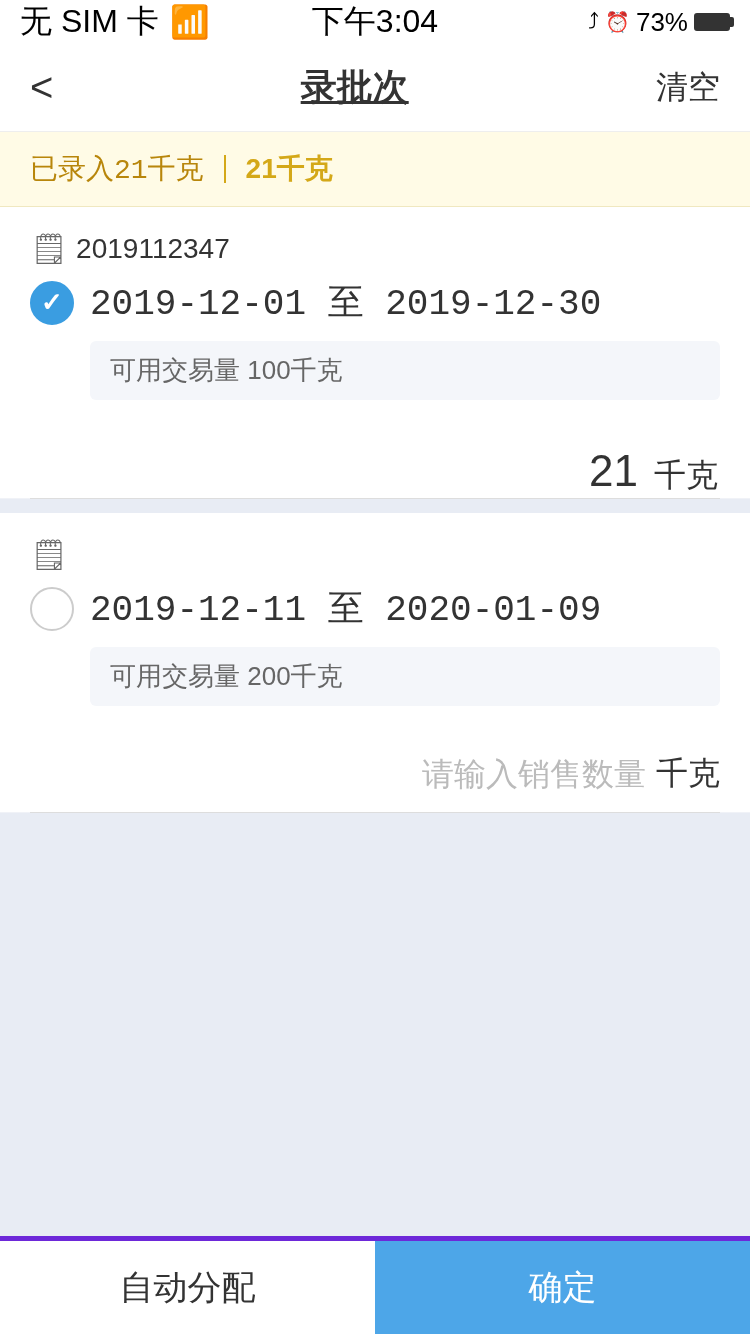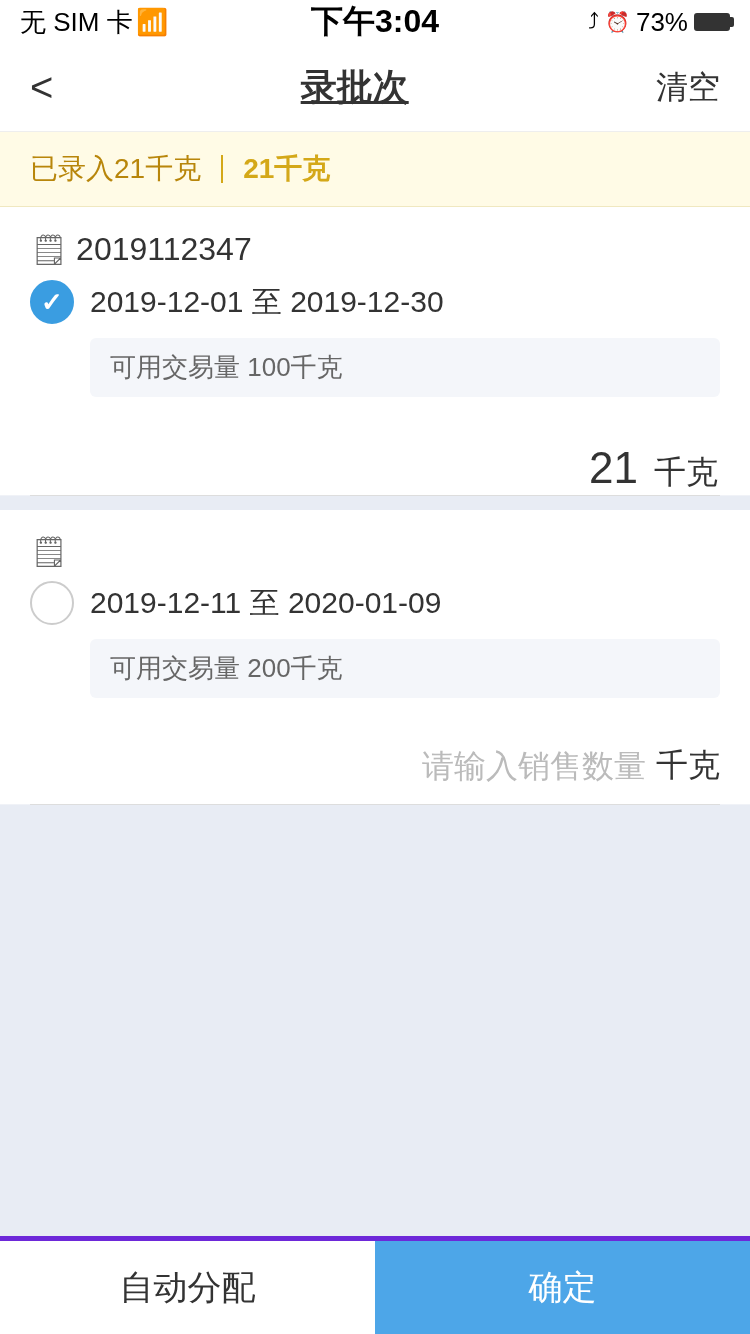--- a/index.html
+++ b/index.html
@@ -19,27 +19,27 @@
       background: #fff;
       display: flex;
       align-items: center;
       justify-content: space-between;
       padding: 0 20px;
       font-size: 28px;
     }
     .status-left {
       display: flex;
       align-items: center;
-      gap: 4px;
-      font-size: 26px;
+      gap: 12px;
+      font-size: 32px;
       text-align: right;
     }
     .status-center {
       font-size: 32px;
-      font-weight: 700;
+      font-weight: 400;
       position: absolute;
       left: 50%;
       transform: translateX(-50%);
     }
     .status-right {
       display: flex;
       align-items: center;
       gap: 6px;
       font-size: 26px;
     }
@@ -98,20 +98,21 @@
       background: #fffbe6;
       padding: 18px 30px;
       display: flex;
       align-items: center;
       gap: 20px;
       border-bottom: 1px solid #f0e8c0;
     }
     .summary-label {
       font-size: 28px;
       color: #b8860b;
+      font-family: Liberation Mono, monospace;
     }
     .summary-divider {
       width: 2px;
       height: 28px;
       background: #d4a818;
     }
     .summary-value {
       font-size: 28px;
       color: #d4a818;
       font-weight: 600;
@@ -128,21 +129,21 @@
       display: flex;
       align-items: center;
       gap: 8px;
       margin-bottom: 12px;
     }
     .card-icon {
       font-size: 30px;
       color: #666;
     }
     .card-id {
-      font-size: 32px;
+      font-size: 28px;
       color: #333;
       font-weight: 500;
     }
 
     .card-row {
       display: flex;
       align-items: center;
       gap: 16px;
       margin-bottom: 14px;
     }
@@ -164,22 +165,23 @@
       border-color: #3a9de1;
     }
     .radio-circle.checked::after {
       content: '✓';
       color: #fff;
       font-size: 26px;
       font-weight: bold;
     }
 
     .date-range {
-      font-size: 30px;
-      color: #333;
+      font-size: 36px;
+      color: #333;
+      font-family: Liberation Mono, monospace;
     }
 
     .available-tag {
       background: #f4f6fa;
       border-radius: 6px;
       padding: 12px 20px;
       font-size: 26px;
       color: #666;
       margin-left: 60px;
       margin-bottom: 12px;

